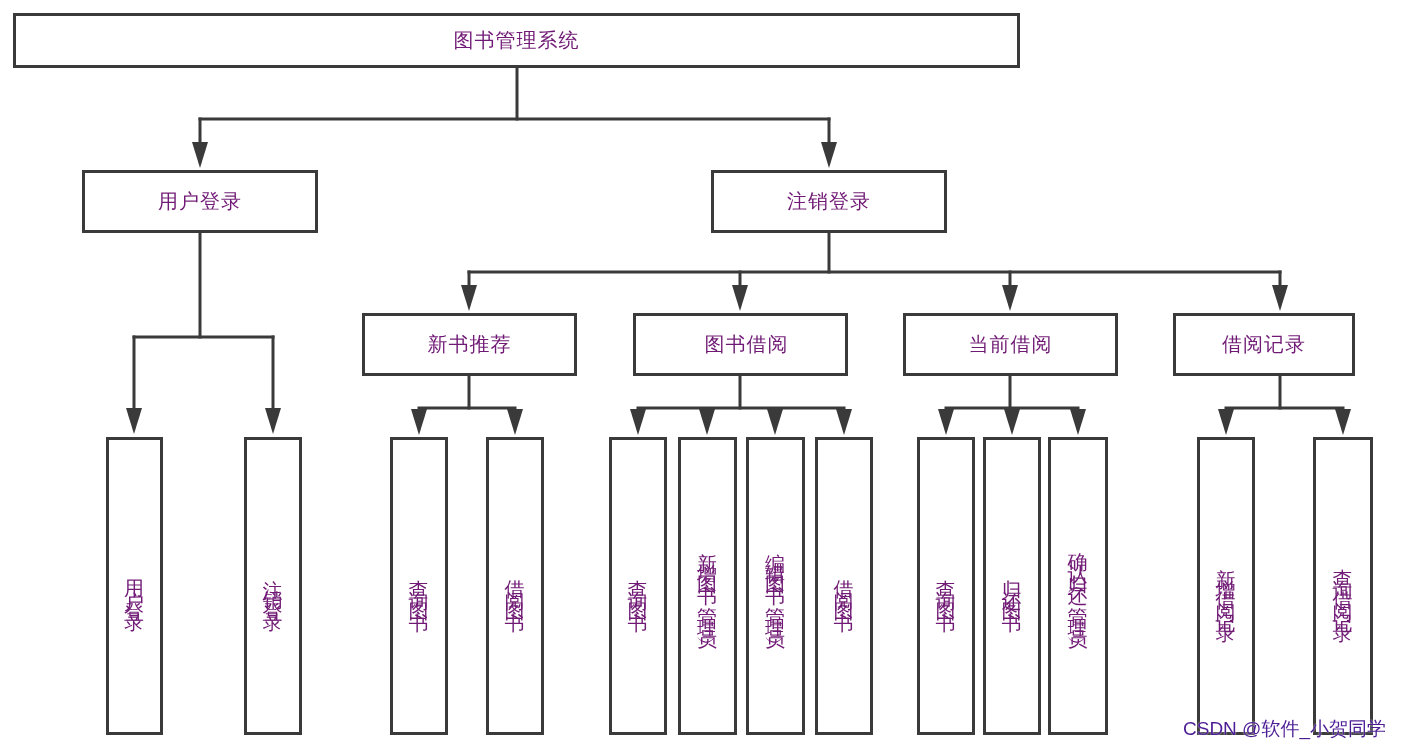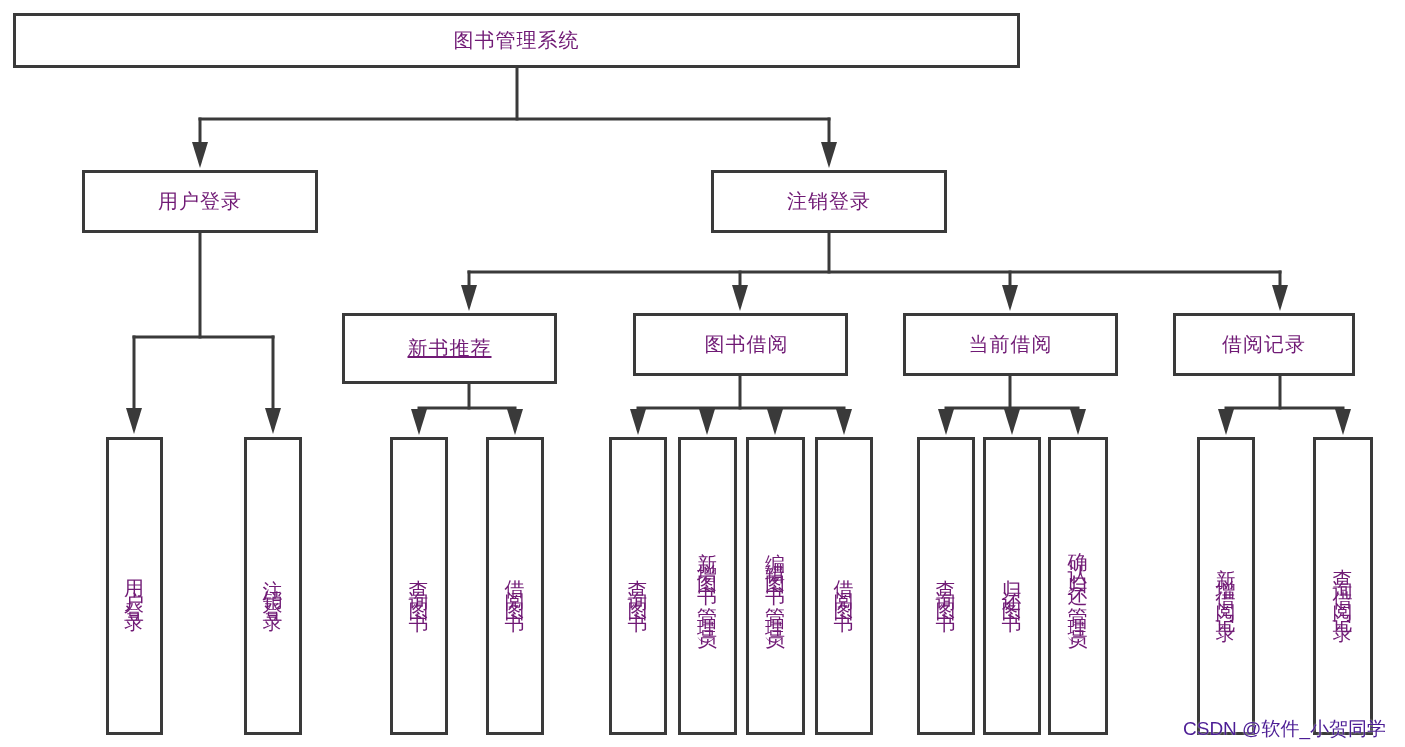--- a/index.html
+++ b/index.html
@@ -115,21 +115,21 @@
     <span>图书管理系统</span>
   </div>
 
   <div class="node hbox" style="left:82px;top:170px;width:236px;height:63px;">
     <span>用户登录</span>
   </div>
   <div class="node hbox" style="left:711px;top:170px;width:236px;height:63px;">
     <span>注销登录</span>
   </div>
 
-  <div class="node hbox" style="left:342px;top:313px;width:215px;height:71px;text-decoration:underline;">
+  <div class="node hbox" style="left:362px;top:313px;width:215px;height:63px;">
     <span>新书推荐</span>
   </div>
   <div class="node hbox" style="left:633px;top:313px;width:215px;height:63px;padding-left:12px;">
     <span>图书借阅</span>
   </div>
   <div class="node hbox" style="left:903px;top:313px;width:215px;height:63px;">
     <span>当前借阅</span>
   </div>
   <div class="node hbox" style="left:1173px;top:313px;width:182px;height:63px;">
     <span>借阅记录</span>

